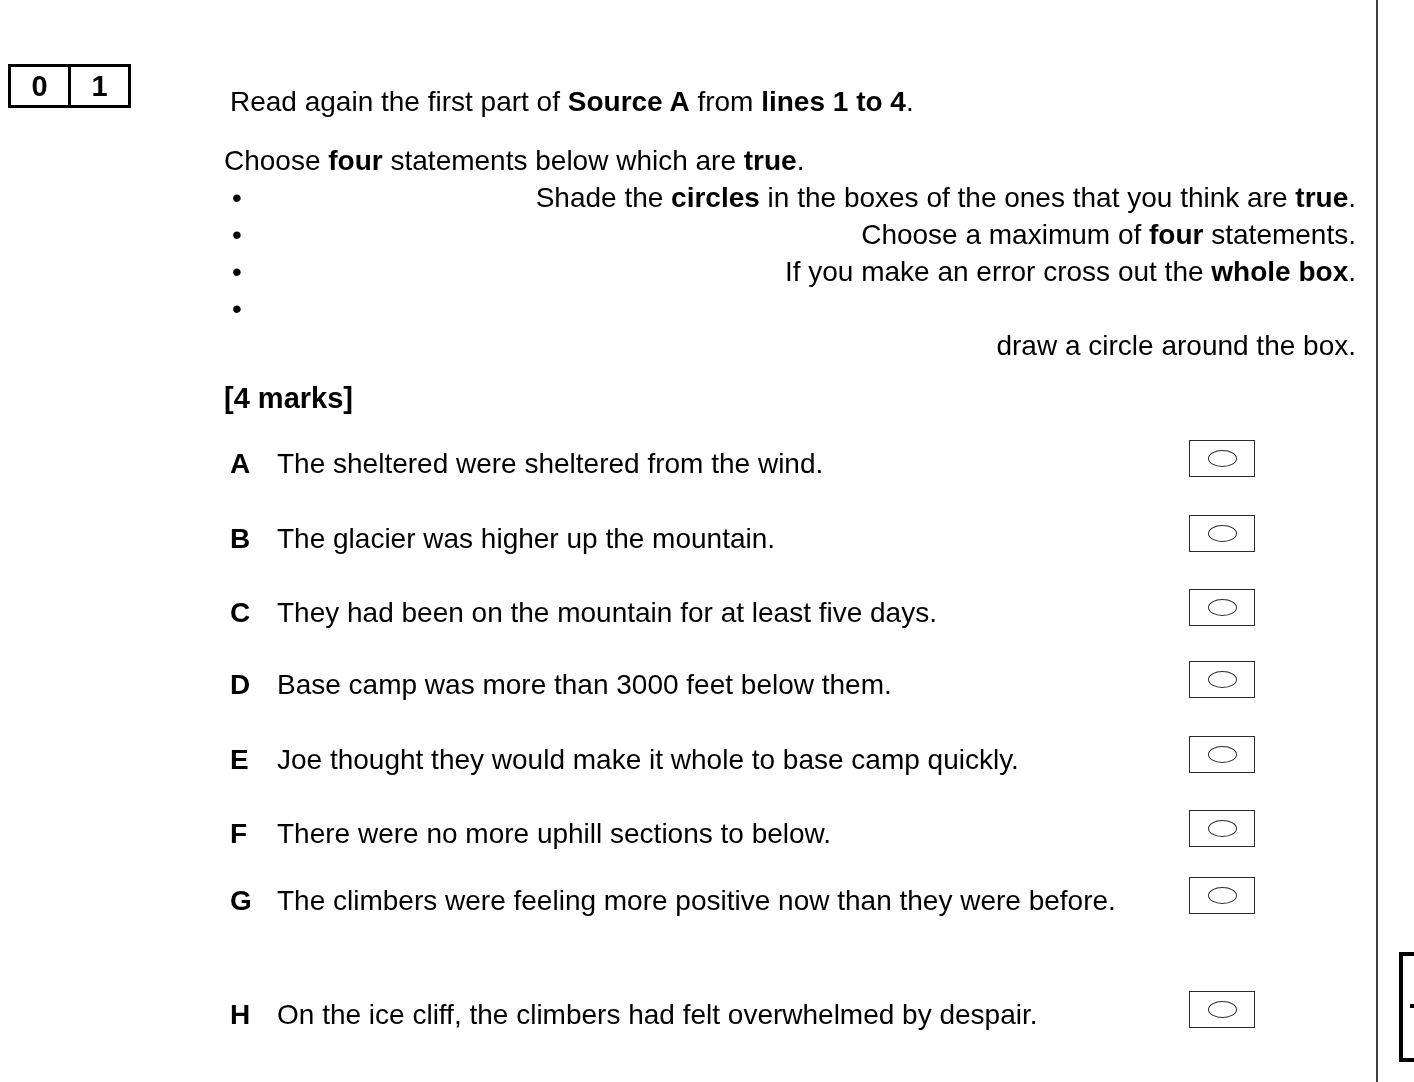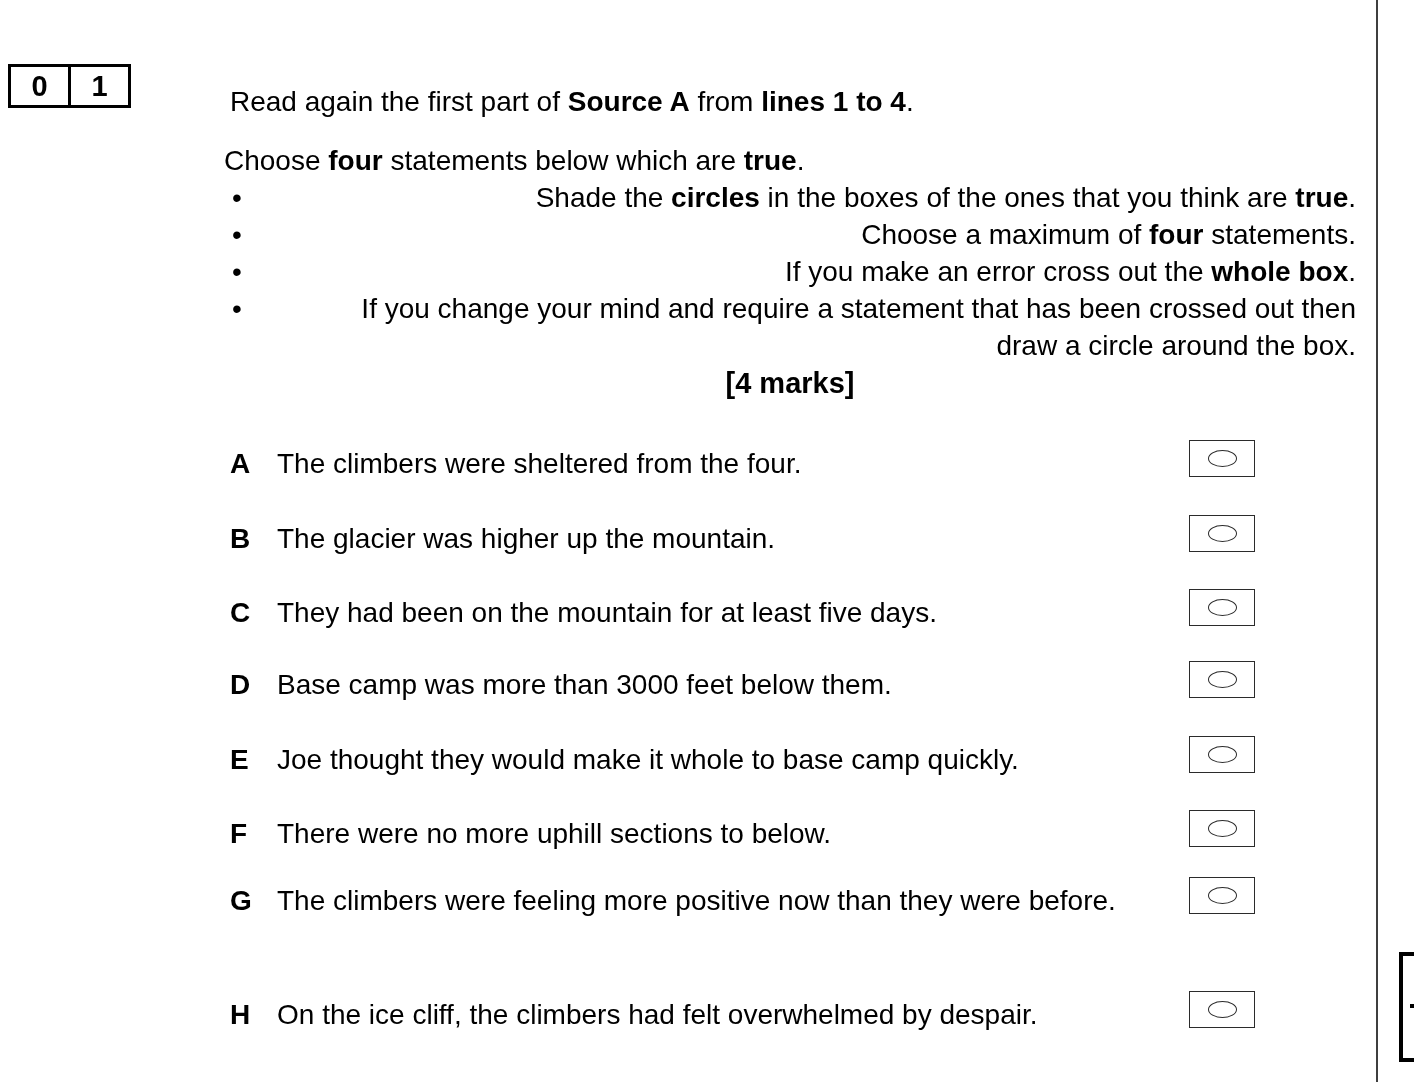--- a/index.html
+++ b/index.html
@@ -62,24 +62,24 @@
     width: 29px;
     padding-left: 8px;
     box-sizing: border-box;
     flex: 0 0 29px;
   }
   .bullet-row .btext {
     flex: 1 1 auto;
     text-align: right;
   }
   .marks {
-    text-align: center;
+    text-align: left;
     font-weight: bold;
     font-size: 29px;
-    margin-top: 1px;
+    margin-top: 16px;
   }
 
   
   .srow {
     position: absolute;
     left: 230px;
     width: 1132px;
     height: 39px;
   }
   .srow .letter {
@@ -167,29 +167,29 @@
     <div class="bullet-row">
       <span class="dot">•</span>
       <span class="btext"><span>Choose a maximum of </span><b>four</b><span> statements.</span></span>
     </div>
     <div class="bullet-row">
       <span class="dot">•</span>
       <span class="btext"><span>If you make an error cross out the </span><b>whole box</b><span>.</span></span>
     </div>
     <div class="bullet-row">
       <span class="dot">•</span>
-      <span class="btext"><span>If you change your mind and require a statement that has been crossed out then</span><br><span>draw a circle around the box.</span></span>
+      <span class="btext"><br><span>draw a circle around the box.</span></span>
     </div>
 
     <div class="marks">[4 marks]</div>
   </div>
 
   <div class="srow" style="top:440px">
     <span class="letter">A</span>
-    <div class="stext">The climbers were sheltered from the four.</div>
+    <div class="stext">The sheltered were sheltered from the wind.</div>
     <div class="cbox">
       <span class="oval"></span>
     </div>
   </div>
 
   <div class="srow" style="top:515px">
     <span class="letter">B</span>
     <div class="stext">The glacier was higher up the mountain.</div>
     <div class="cbox">
       <span class="oval"></span>

